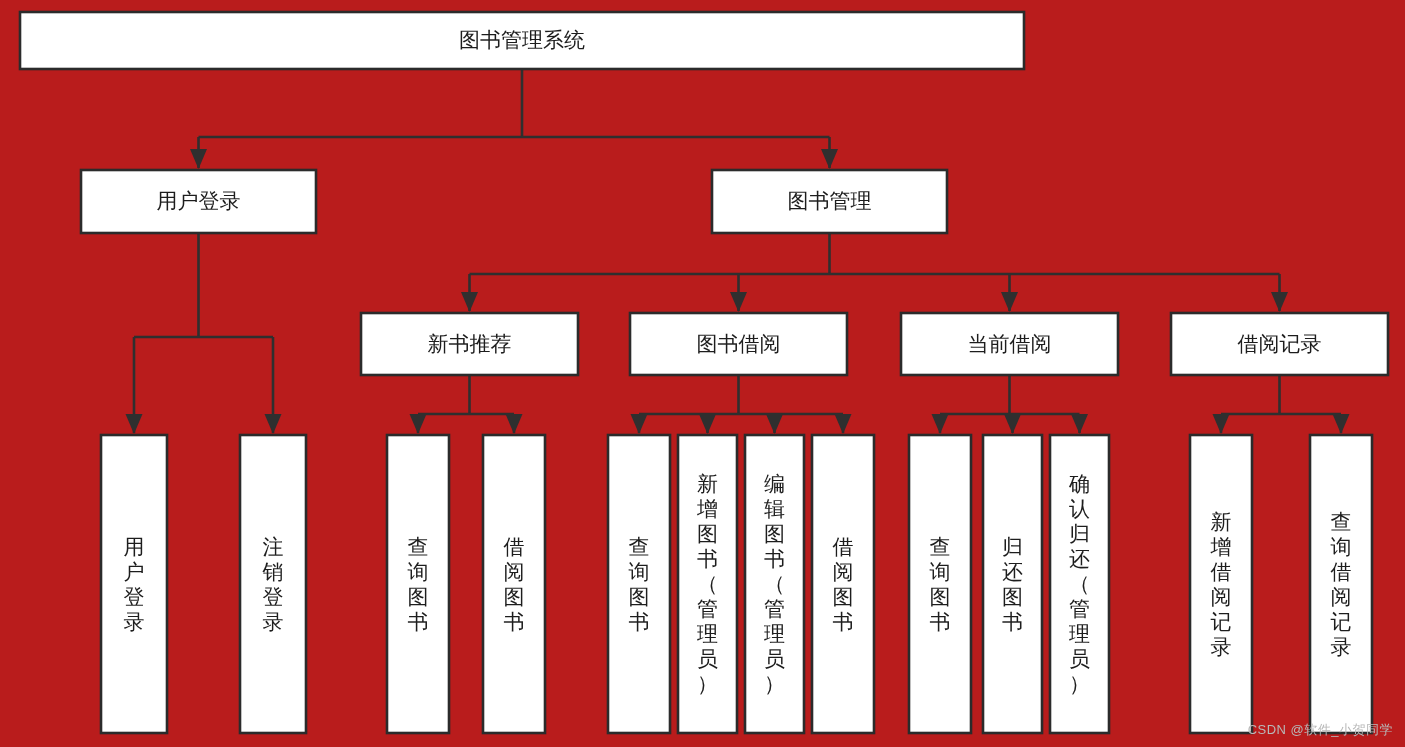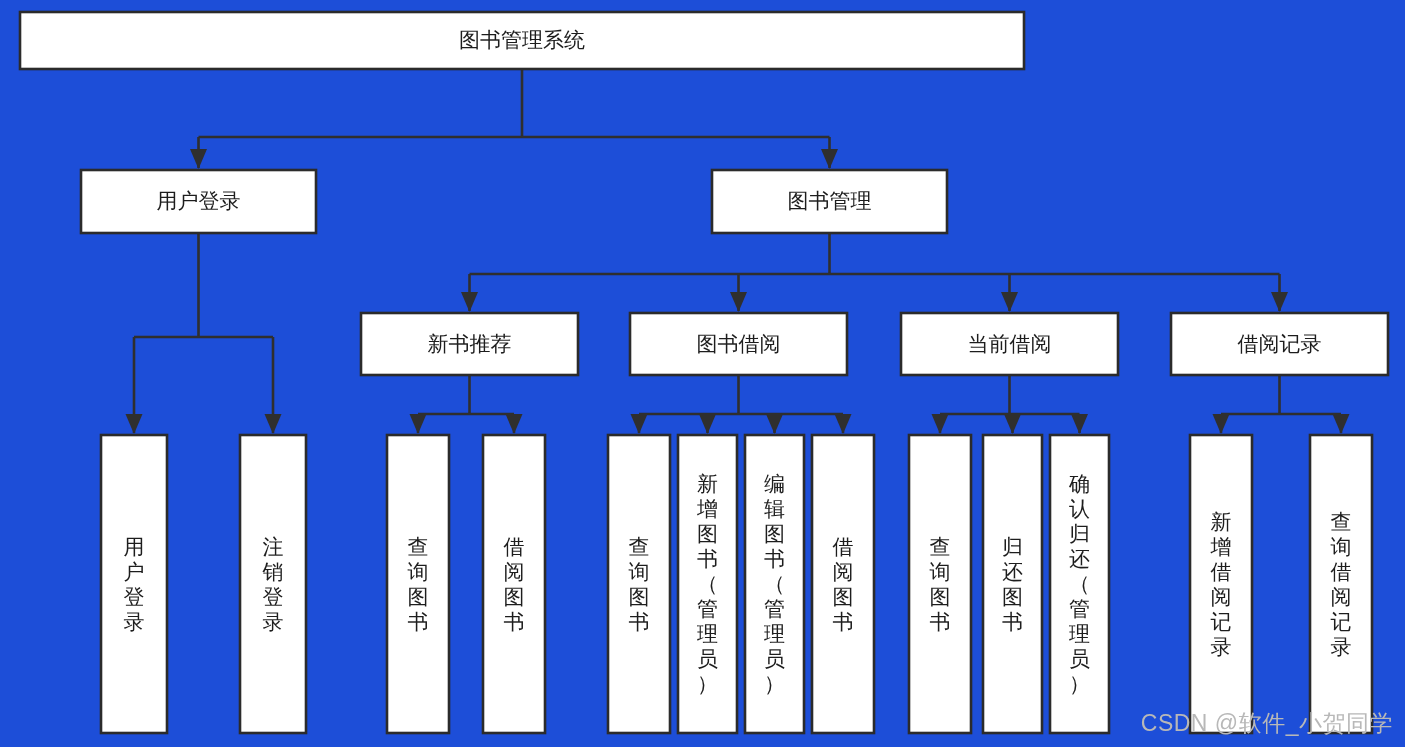--- a/index.html
+++ b/index.html
@@ -8,21 +8,21 @@
     padding: 0;
     background: #ffffff;
   }
   body {
     font-family: "Liberation Sans", "DejaVu Sans", sans-serif;
   }
   #diagram-root {
     position: relative;
     width: 1405px;
     height: 747px;
-    background: #1d4ed8;
+    background: #b91c1c;
     overflow: hidden;
   }
   svg.flow {
     position: absolute;
     left: 0;
     top: 0;
     width: 1405px;
     height: 747px;
     display: block;
   }
@@ -52,21 +52,21 @@
     font-family: "Liberation Sans", "DejaVu Sans", sans-serif;
     font-size: 21px;
     fill: #1d1d1d;
     text-anchor: middle;
   }
   .watermark {
     position: absolute;
     right: 12px;
     bottom: 8px;
     font-family: "Liberation Sans", "DejaVu Sans", sans-serif;
-    font-size: 23px;
+    font-size: 13px;
     color: #b8b8b8;
     white-space: nowrap;
     letter-spacing: 0.5px;
     user-select: none;
   }
 </style>
 </head>
 <body>
 
 <div id="diagram-root">

